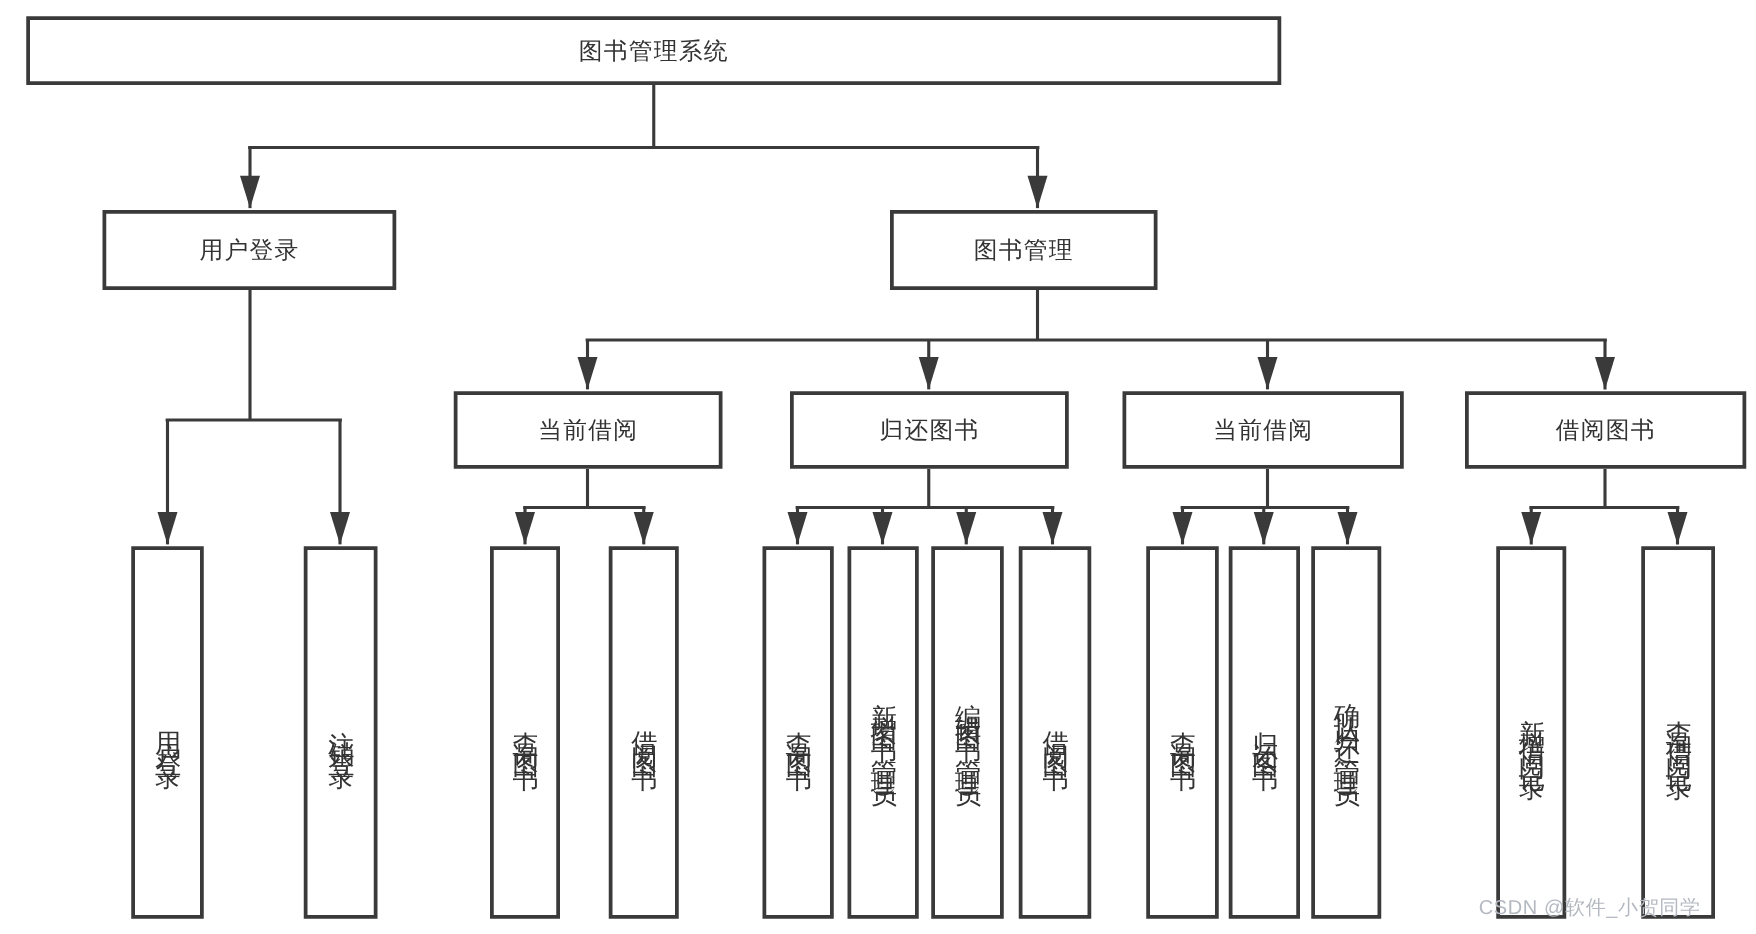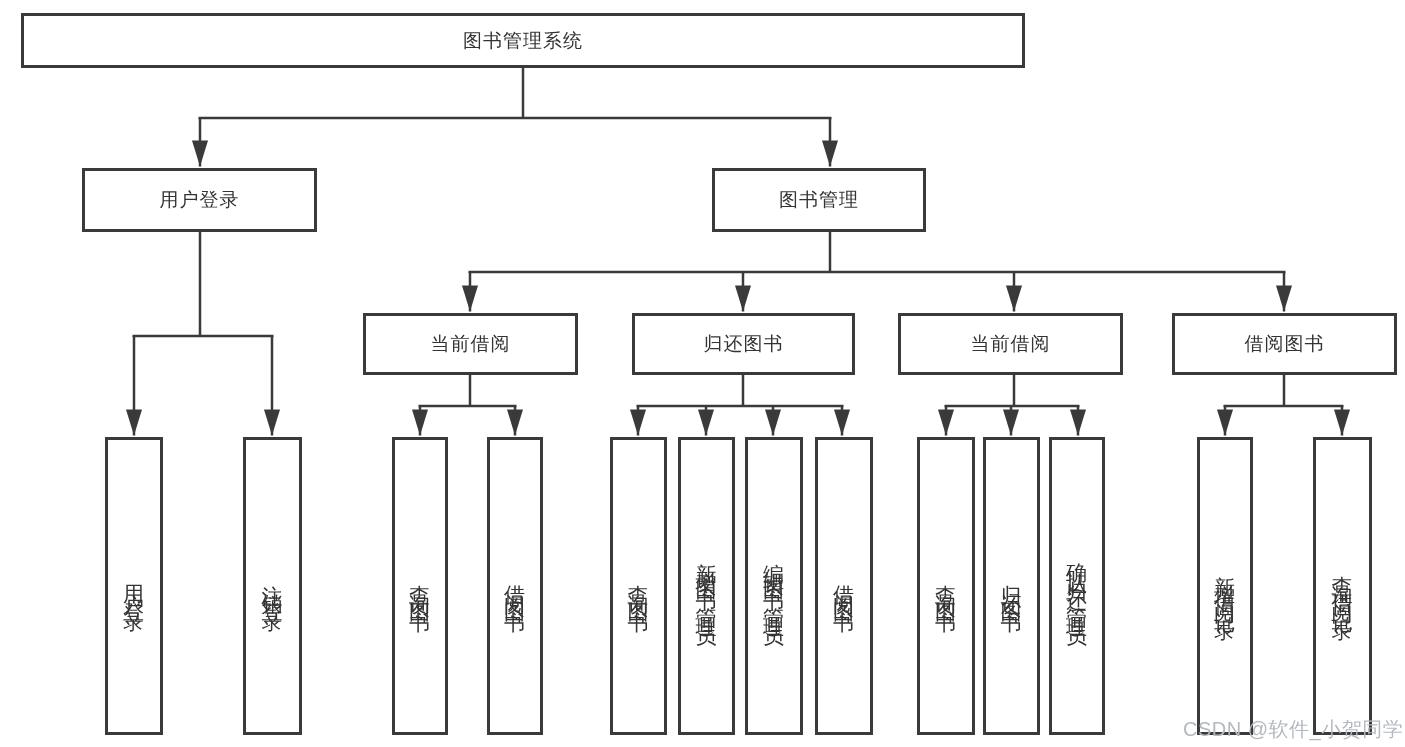--- a/index.html
+++ b/index.html
@@ -44,21 +44,21 @@
     text-orientation: mixed;
     font-size: 21px;
     letter-spacing: 9px;
     line-height: 1;
     white-space: nowrap;
   }
   .watermark {
     position: absolute;
     left: 1183px;
     top: 716px;
-    font-size: 20px;
+    font-size: 16px;
     color: #b4b9c1;
     letter-spacing: 0.5px;
     z-index: 5;
     white-space: nowrap;
   }
 </style>
 </head>
 <body>
 
 <div class="canvas">

